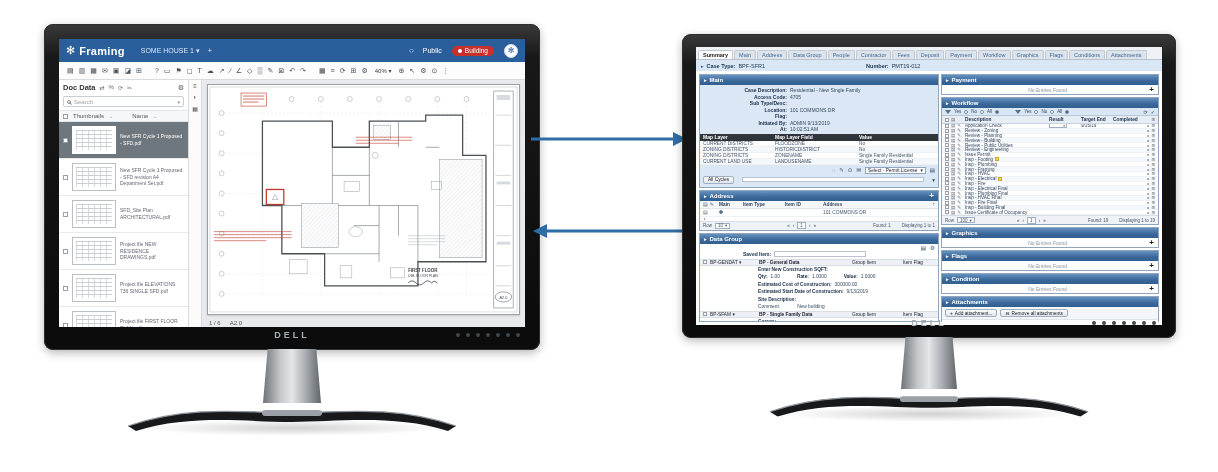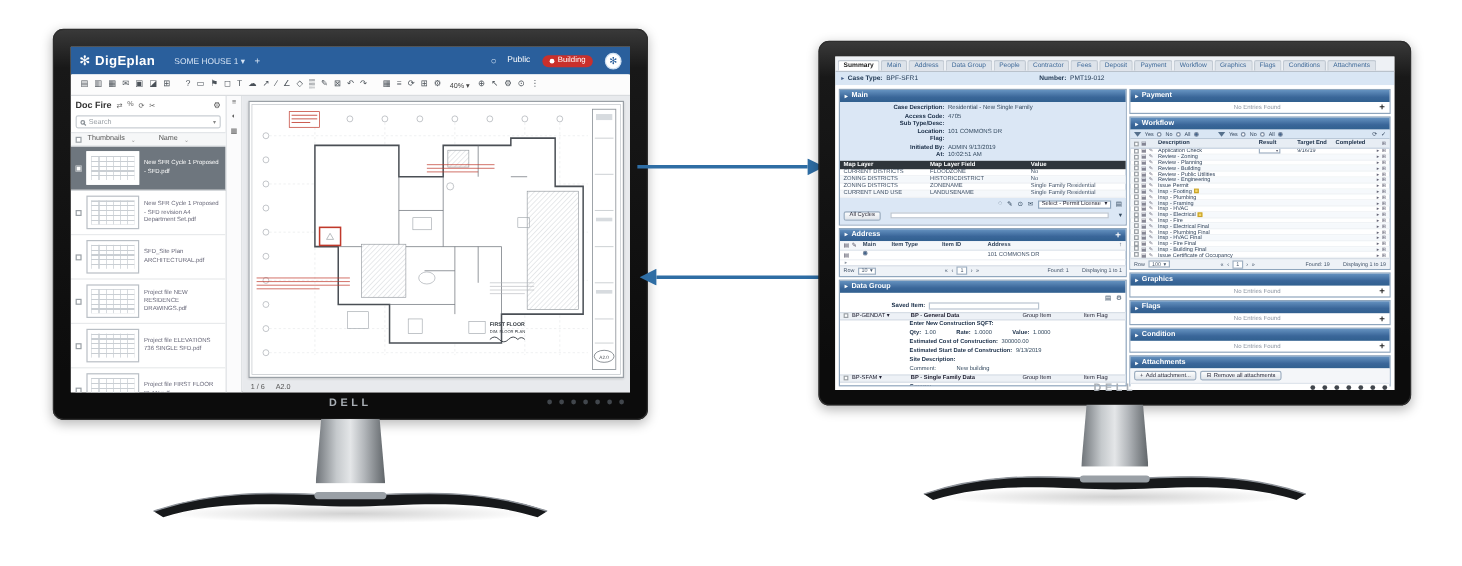--- a/index.html
+++ b/index.html
@@ -215,21 +215,21 @@
 <body>
 
 <div class="scene">
 
   <div class="monitor monitor-left">
     <div class="bezel"></div>
     <div class="screen">
 
       <div class="lg-header">
         <span class="lg-logo">✻</span>
-        <span class="lg-title">DigEplan</span>
+        <span class="lg-title">Framing</span>
         <span class="lg-project"><span>SOME HOUSE 1</span> <span>▾</span></span>
         <span class="lg-plus">+</span>
         <span class="lg-spacer"></span>
         <span class="lg-help">○</span>
         <span class="lg-public">Public</span>
         <span class="lg-badge">
             <i></i>
             <span>Building</span>
           </span>
         <span class="lg-avatar">✻</span>
@@ -277,21 +277,21 @@
             <span class="tb-icon">↖</span>
             <span class="tb-icon">⚙</span>
             <span class="tb-icon">⊙</span>
             <span class="tb-icon">⋮</span>
           </div>
       </div>
 
       <div class="lg-body">
         <div class="lg-sidebar">
           <div class="sb-head">
-            <span class="sb-title">Doc Fire</span>
+            <span class="sb-title">Doc Data</span>
             <div class="sb-tools">
                 <span class="sb-tool">⇄</span>
                 <span class="sb-tool">%</span>
                 <span class="sb-tool">⟳</span>
                 <span class="sb-tool">✂</span>
               </div>
             <span class="sb-gear">⚙</span>
           </div>
           <div class="sb-search">
             <span class="sb-mag"></span>

